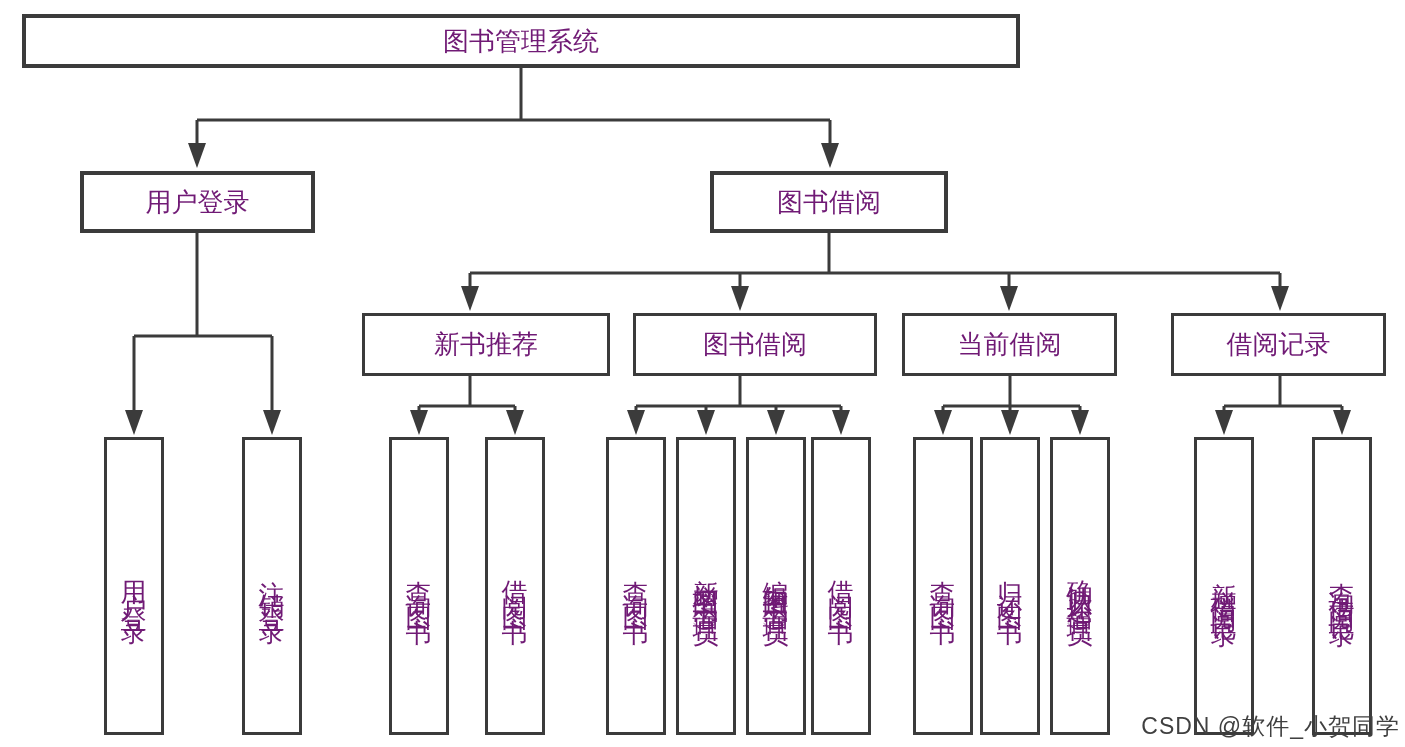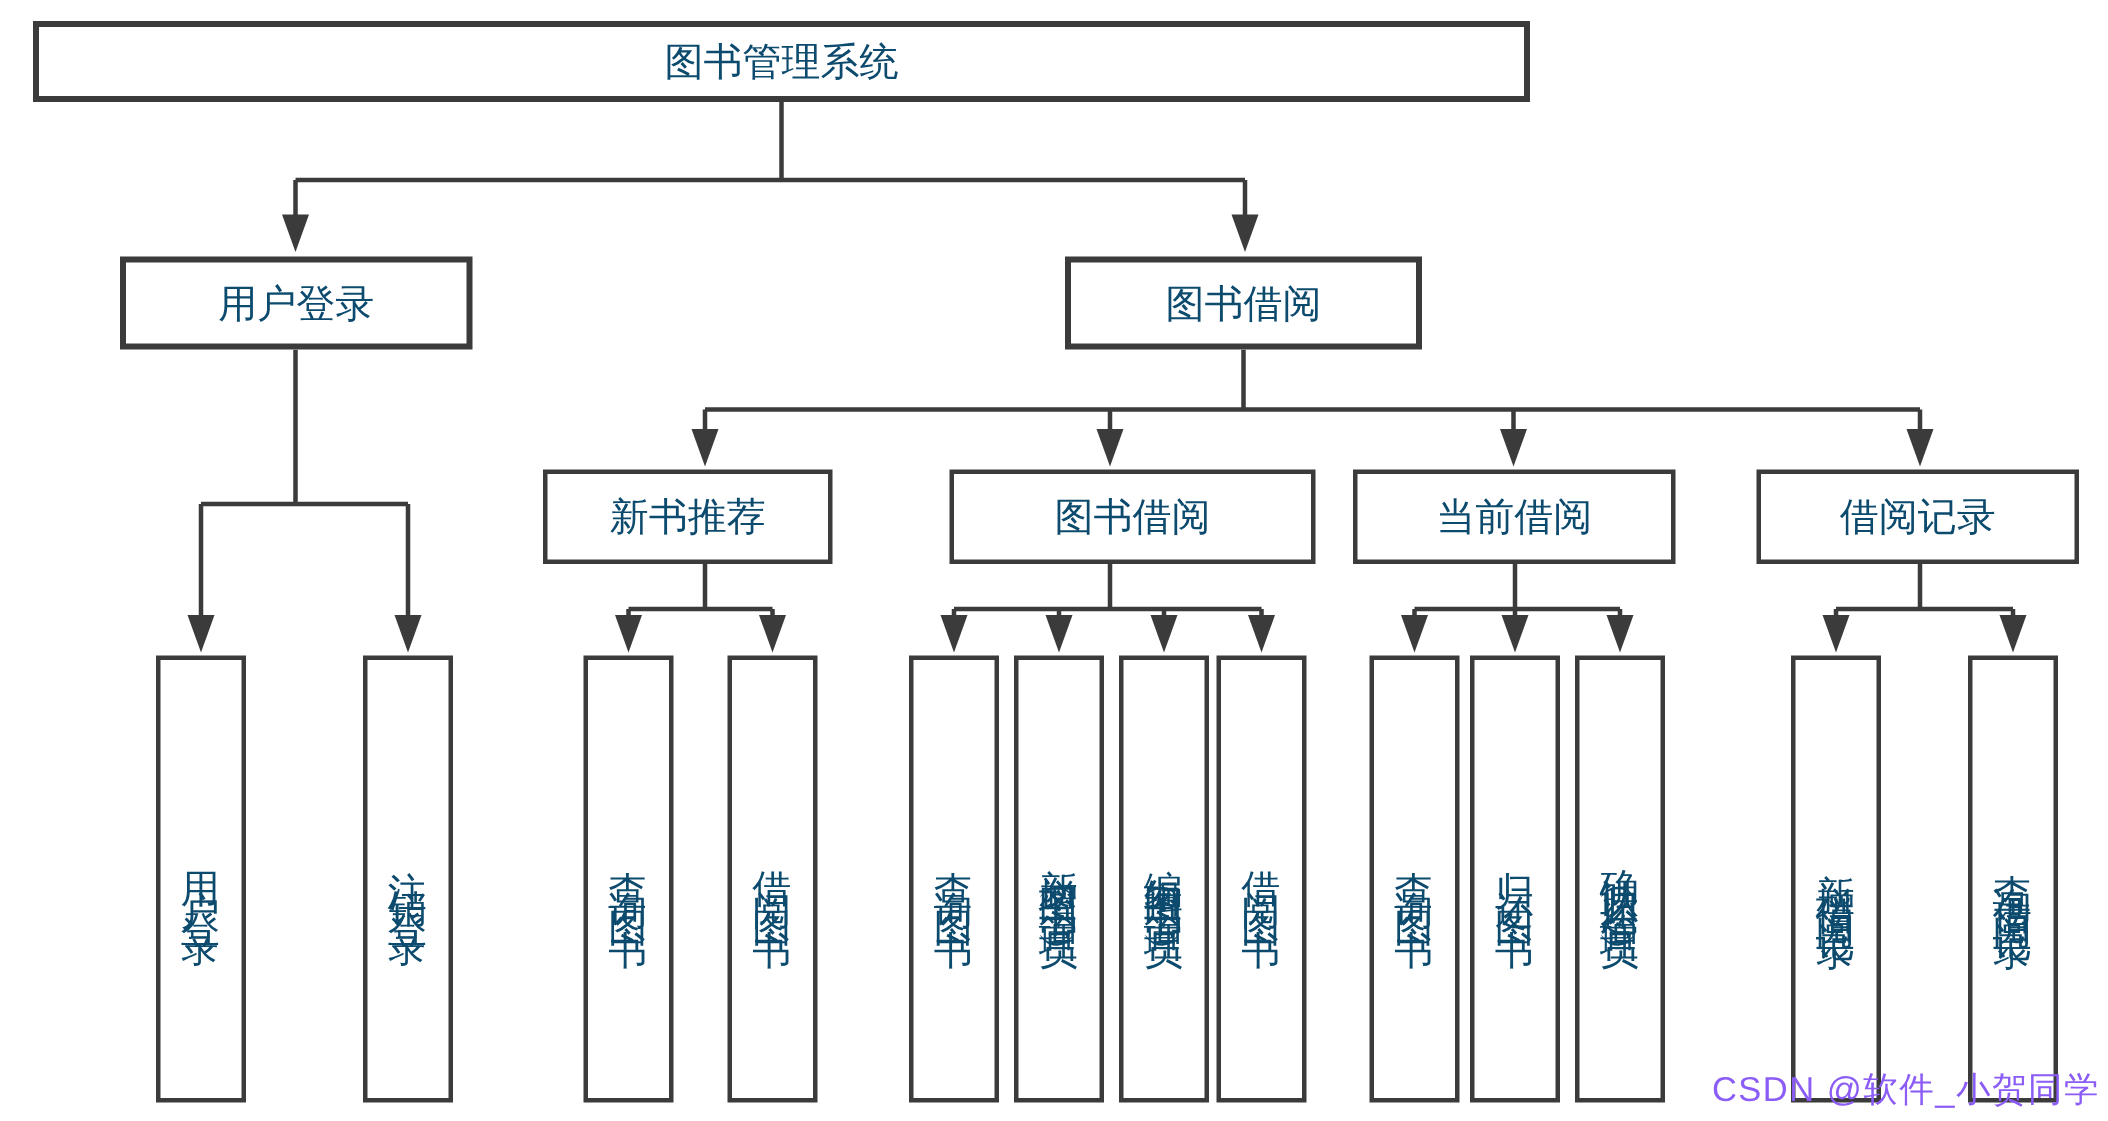--- a/index.html
+++ b/index.html
@@ -5,32 +5,32 @@
   html,body { margin:0; padding:0; background:#ffffff; }
   .stage {
     position:relative; width:1405px; height:747px; background:#ffffff;
     font-family:"Liberation Sans", sans-serif; overflow:hidden;
   }
   svg.connectors { position:absolute; left:0; top:0; z-index:1; }
   .node {
     position:absolute; box-sizing:border-box; z-index:2;
     background:#ffffff; border:3px solid #3b3b3b;
     display:flex; align-items:center; justify-content:center;
-    color:#0c4a6e; font-size:26px; white-space:nowrap;
+    color:#701a75; font-size:26px; white-space:nowrap;
   }
   .thick { border-width:4px; }
   .leaf span {
     writing-mode:vertical-rl; text-orientation:mixed;
     letter-spacing:6px; line-height:1; white-space:nowrap;
   }
   .leaf.short span { letter-spacing:13px; }
   .leaf.mid   span { letter-spacing:8px; }
   .watermark {
     position:absolute; right:5px; bottom:5px; z-index:5;
-    font-size:23px; color:#8b5cf6; letter-spacing:1px;
+    font-size:23px; color:#404040; letter-spacing:1px;
   }
 </style>
 </head>
 <body>
 
 <div class="stage">
 
   <svg class="connectors" width="1405" height="747" viewBox="0 0 1405 747">
     <g stroke="#3b3b3b" stroke-width="3" fill="none">
       <path d="M521,68 V120 M197,120 H830 M197,120 V148 M830,120 V148"></path>
@@ -62,21 +62,21 @@
       <polygon points="1215,410 1233,410 1224,435"></polygon>
       <polygon points="1333,410 1351,410 1342,435"></polygon>
     </g>
   </svg>
 
   <div class="node thick" style="left:22px;top:14px;width:998px;height:54px">图书管理系统</div>
 
   <div class="node thick" style="left:80px;top:171px;width:235px;height:62px">用户登录</div>
   <div class="node thick" style="left:710px;top:171px;width:238px;height:62px">图书借阅</div>
 
-  <div class="node" style="left:362px;top:313px;width:193px;height:63px">新书推荐</div>
+  <div class="node" style="left:362px;top:313px;width:248px;height:63px">新书推荐</div>
   <div class="node" style="left:633px;top:313px;width:244px;height:63px">图书借阅</div>
   <div class="node" style="left:902px;top:313px;width:215px;height:63px">当前借阅</div>
   <div class="node" style="left:1171px;top:313px;width:215px;height:63px">借阅记录</div>
 
   <div class="node leaf short" style="left:104px;top:437px;width:60px;height:298px">
     <span>用户登录</span>
   </div>
   <div class="node leaf short" style="left:242px;top:437px;width:60px;height:298px">
     <span>注销登录</span>
   </div>

